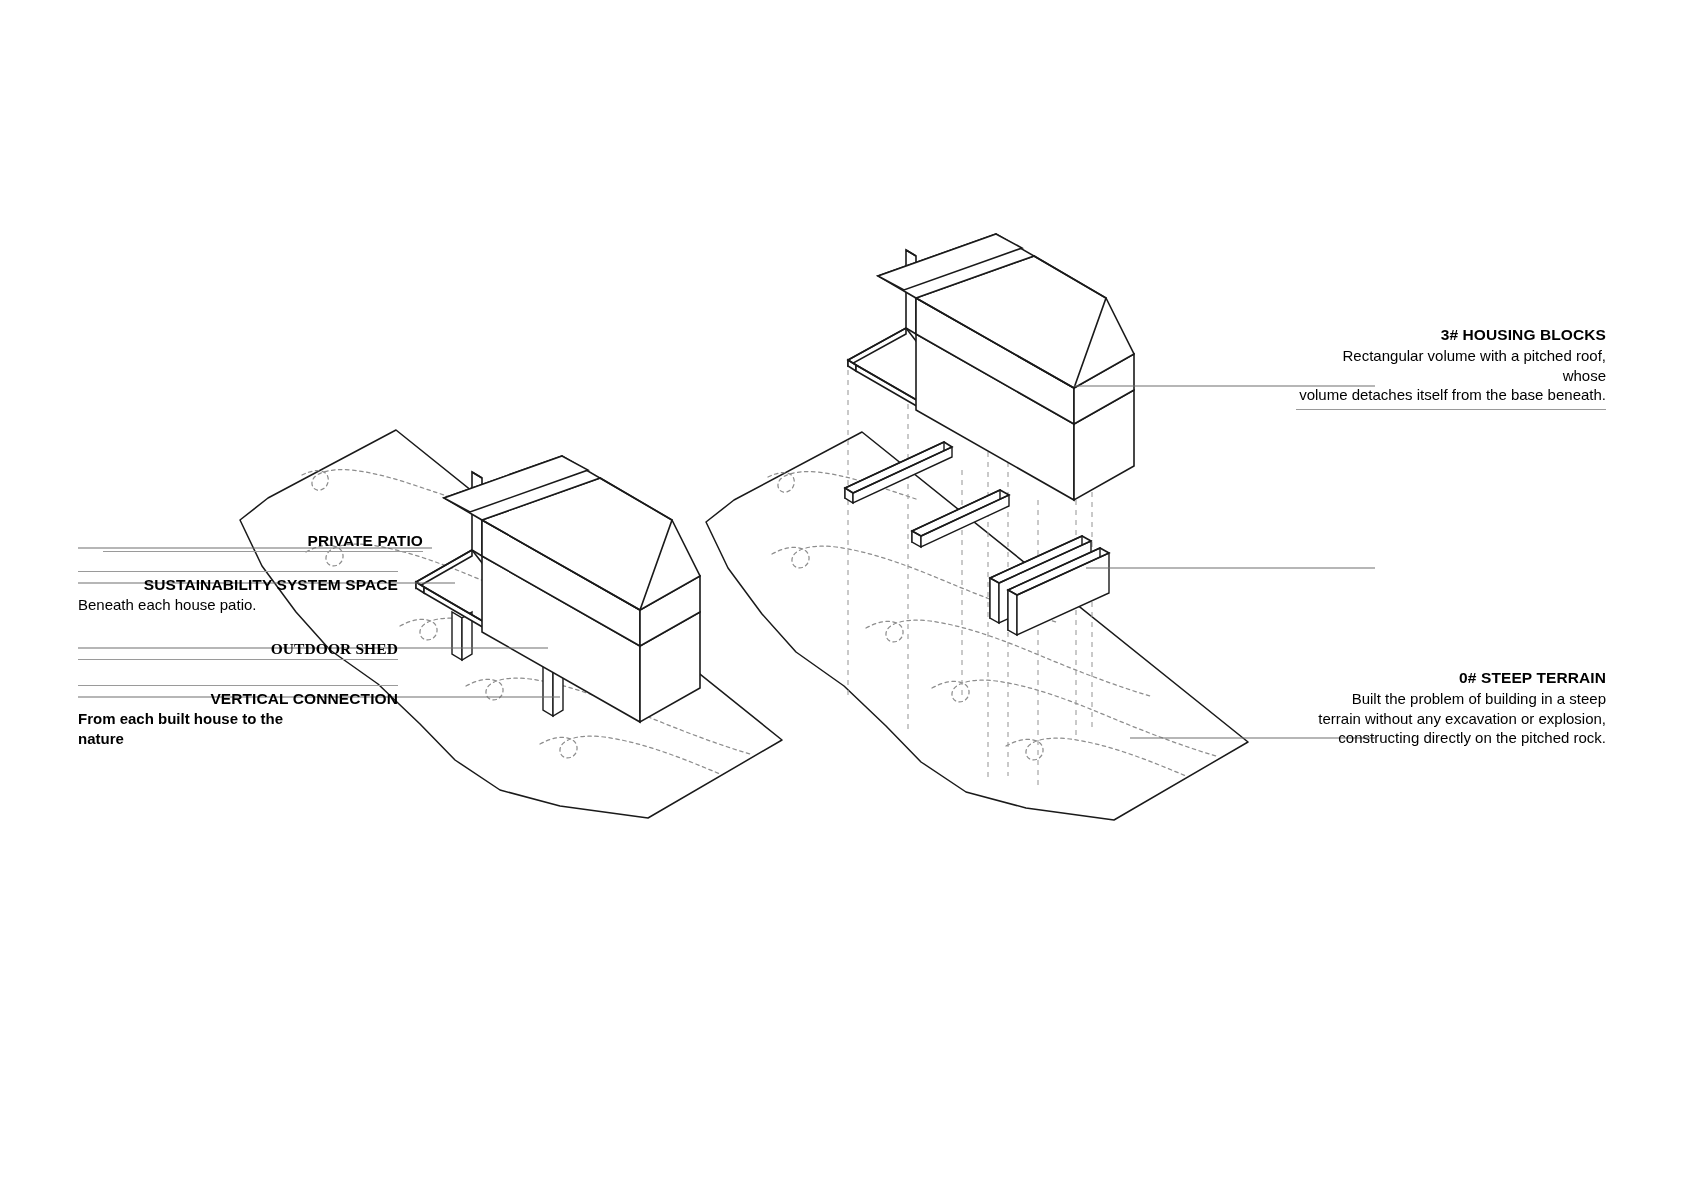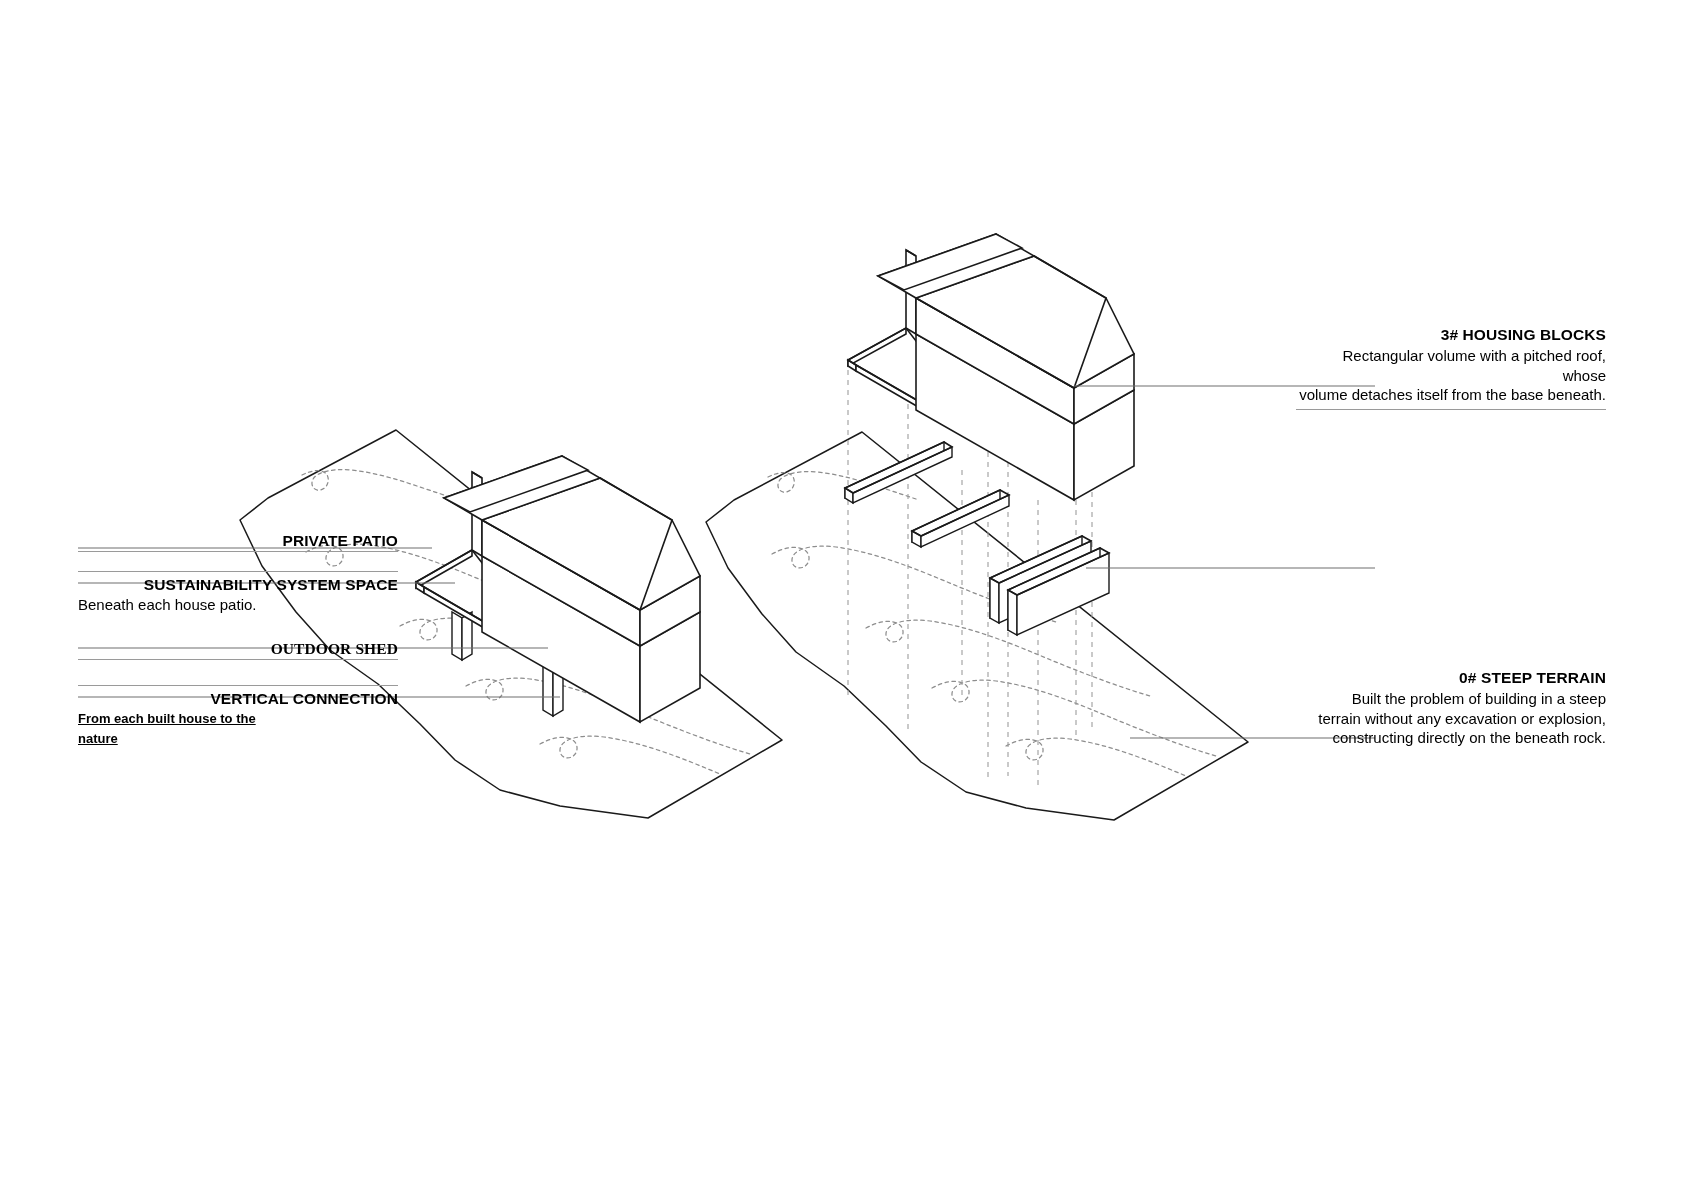--- a/index.html
+++ b/index.html
@@ -44,23 +44,22 @@
     letter-spacing: 0.1px;
     white-space: nowrap;
     text-align: right;
   }
   .label-body {
     font-size: 15px;
     line-height: 19.5px;
   }
   .label-body-bold {
     font-weight: bold;
-    font-size: 13px;
+    font-size: 15px;
     line-height: 20px;
-    text-decoration: underline;
   }
 
   
   .left-label {
     left: 78px;
     width: 320px;
     text-align: left;
   }
   .left-label .label-title { padding-top: 3px; }
 
@@ -252,21 +251,21 @@
       </g>
 
       <g>
         <line class="lead" x1="1074" y1="386" x2="1375" y2="386"></line>
         <line class="lead" x1="1086" y1="568" x2="1375" y2="568"></line>
         <line class="lead" x1="1130" y1="738" x2="1375" y2="738"></line>
       </g>
     </g>
   </svg>
 
-  <div class="label-block left-label" style="top:528px;">
+  <div class="label-block left-label" style="top:528px;margin-left:25px;">
     <div class="label-title">PRIVATE PATIO</div>
     <div class="rule"></div>
   </div>
 
   <div class="label-block left-label" style="top:571px;">
     <div class="rule"></div>
     <div class="label-title">SUSTAINABILITY SYSTEM SPACE</div>
     <div class="label-body">Beneath each house patio.</div>
   </div>
 
@@ -287,16 +286,16 @@
     <div class="label-body">Rectangular volume with a pitched roof, whose</div>
     <div class="label-body">volume detaches itself from the base beneath.</div>
     <div class="rule" style="margin-top:4px;"></div>
   </div>
 
 
   <div class="label-block right-label" style="left:1296px; top:668px;">
     <div class="label-title">0# STEEP TERRAIN</div>
     <div class="label-body">Built the problem of building in a steep</div>
     <div class="label-body">terrain without any excavation or explosion,</div>
-    <div class="label-body">constructing directly on the beneath rock.</div>
+    <div class="label-body">constructing directly on the pitched rock.</div>
   </div>
 
 </div>
 
 </body></html>

